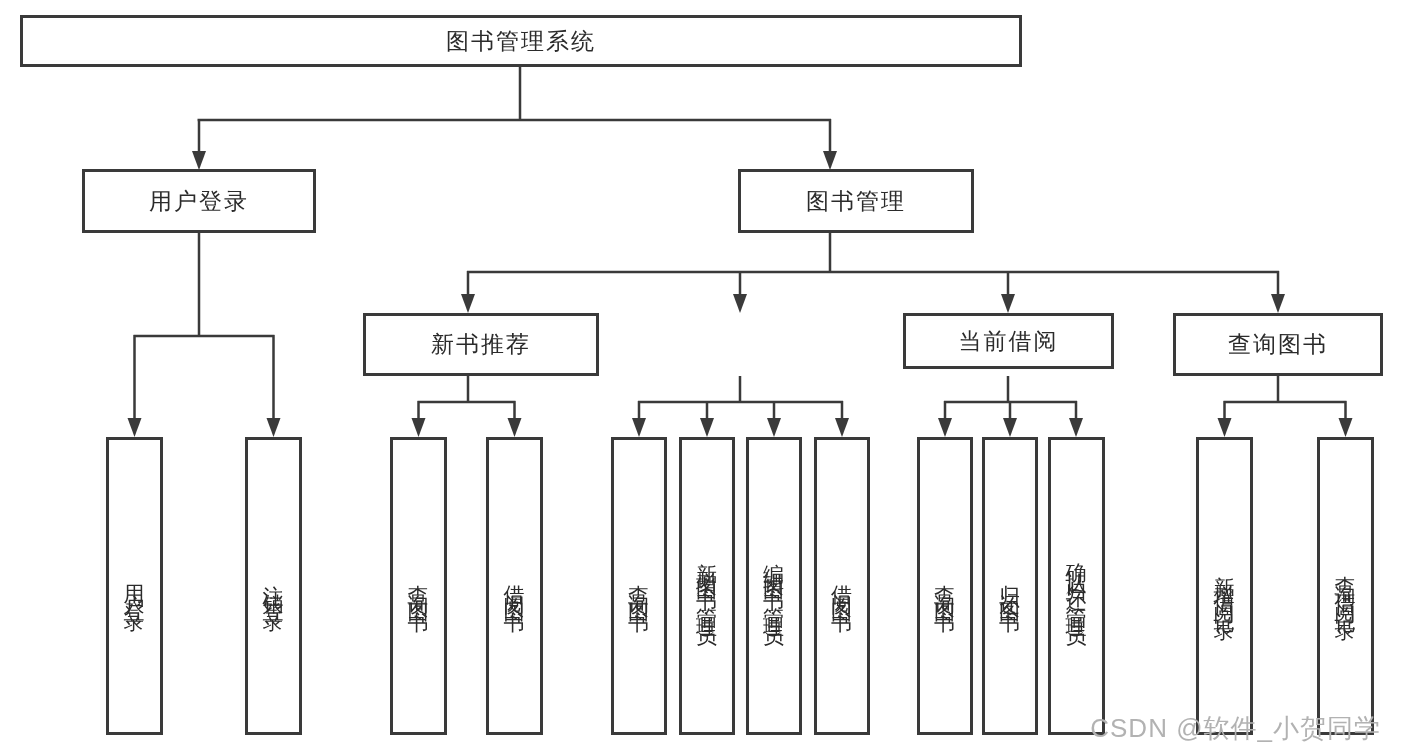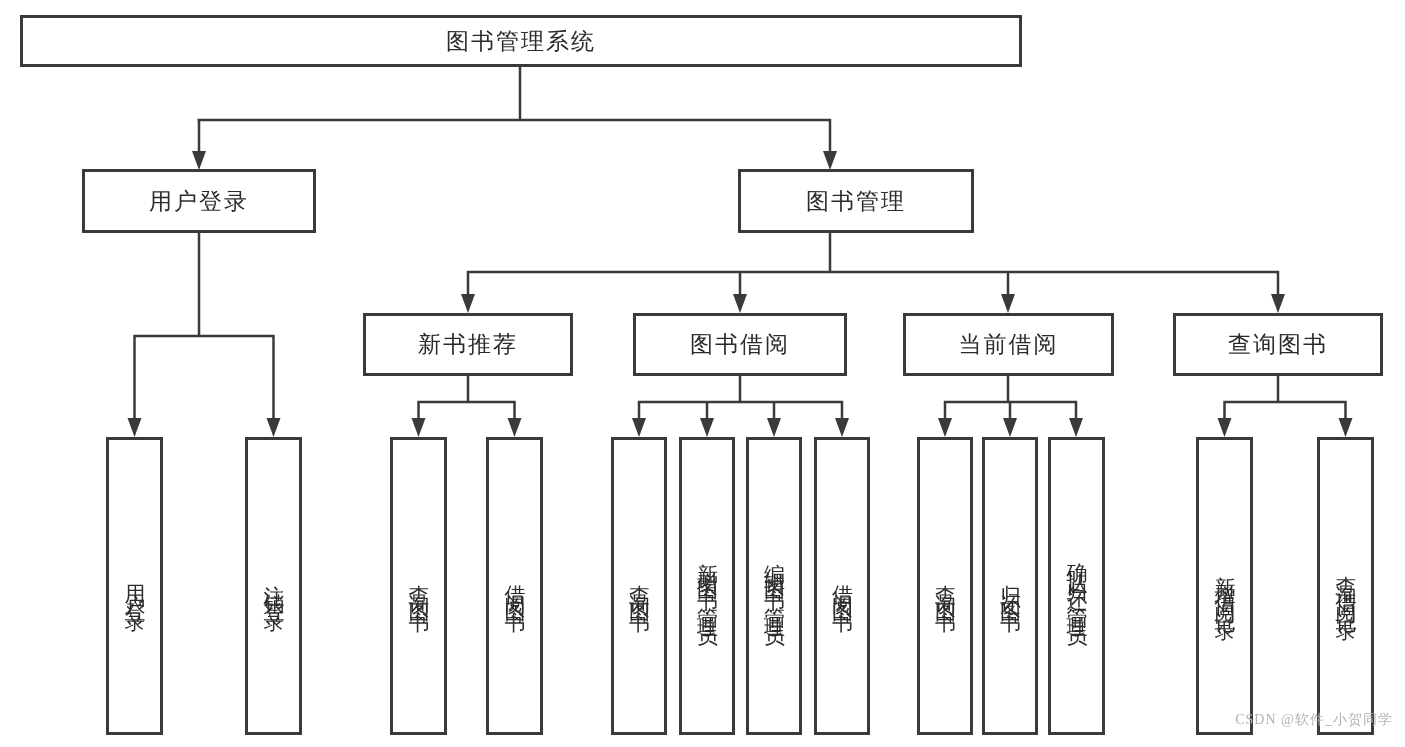--- a/index.html
+++ b/index.html
@@ -8,21 +8,21 @@
     --watermark: #b2b2b2;
     --background: #ffffff;
   }
   * { margin: 0; padding: 0; box-sizing: border-box; }
   body { background: #fff; }
   .canvas {
     position: relative;
     width: 1405px;
     height: 747px;
     background: var(--background);
-    font-family: Liberation Serif, serif;
+    font-family: Liberation Sans, sans-serif;
     overflow: hidden;
   }
   .connectors {
     position: absolute;
     left: 0; top: 0;
     width: 1405px; height: 747px;
   }
   .box {
     position: absolute;
     background: #fff;
@@ -41,22 +41,22 @@
   .vbox {
     writing-mode: vertical-rl;
     text-orientation: mixed;
     font-size: 21px;
     letter-spacing: 9px;
     line-height: 1.1;
   }
   .watermark {
     position: absolute;
     top: 711px;
-    right: 12px;
-    font-size: 14px;
+    right: 24px;
+    font-size: 26px;
     letter-spacing: 1px;
     color: var(--watermark);
     z-index: 5;
     white-space: nowrap;
   }
 </style>
 </head>
 <body>
 
 <div class="canvas">
@@ -118,23 +118,22 @@
     <use href="#ah" transform="translate(1076,437)"></use>
     <use href="#ah" transform="translate(1224.5,437)"></use>
     <use href="#ah" transform="translate(1345.5,437)"></use>
   </svg>
 
   <div class="box hbox" style="left:20px; top:15px; width:1002px; height:52px;">图书管理系统</div>
 
   <div class="box hbox" style="left:82px; top:169px; width:234px; height:64px;">用户登录</div>
   <div class="box hbox" style="left:712px; top:169px; width:236px; height:64px;margin-left:26px;">图书管理</div>
 
-  <div class="box hbox" style="left:363px; top:313px; width:210px; height:63px;">新书推荐</div>
-  <div class="box hbox" style="left:633px; top:313px; width:214px; height:63px;">图书借阅</div>
-  <div class="box hbox" style="left:903px; top:313px; width:211px; height:63px;">当前借阅</div>
+  <div class="box hbox" style="left:363px; top:313px; width:236px; height:63px;">新书推荐</div>
+  <div class="box hbox" style="left:903px; top:313px; width:211px; height:56px;">当前借阅</div>
   <div class="box hbox" style="left:1173px; top:313px; width:210px; height:63px;">查询图书</div>
 
   <div class="box vbox" style="left:106px; top:437px; width:57px; height:298px;">用户登录</div>
   <div class="box vbox" style="left:245px; top:437px; width:57px; height:298px;">注销登录</div>
 
   <div class="box vbox" style="left:390px; top:437px; width:57px; height:298px;">查询图书</div>
   <div class="box vbox" style="left:486px; top:437px; width:57px; height:298px;">借阅图书</div>
 
   <div class="box vbox" style="left:611px; top:437px; width:56px; height:298px;">查询图书</div>
   <div class="box vbox" style="left:679px; top:437px; width:56px; height:298px;">新增图书（管理员）</div>

